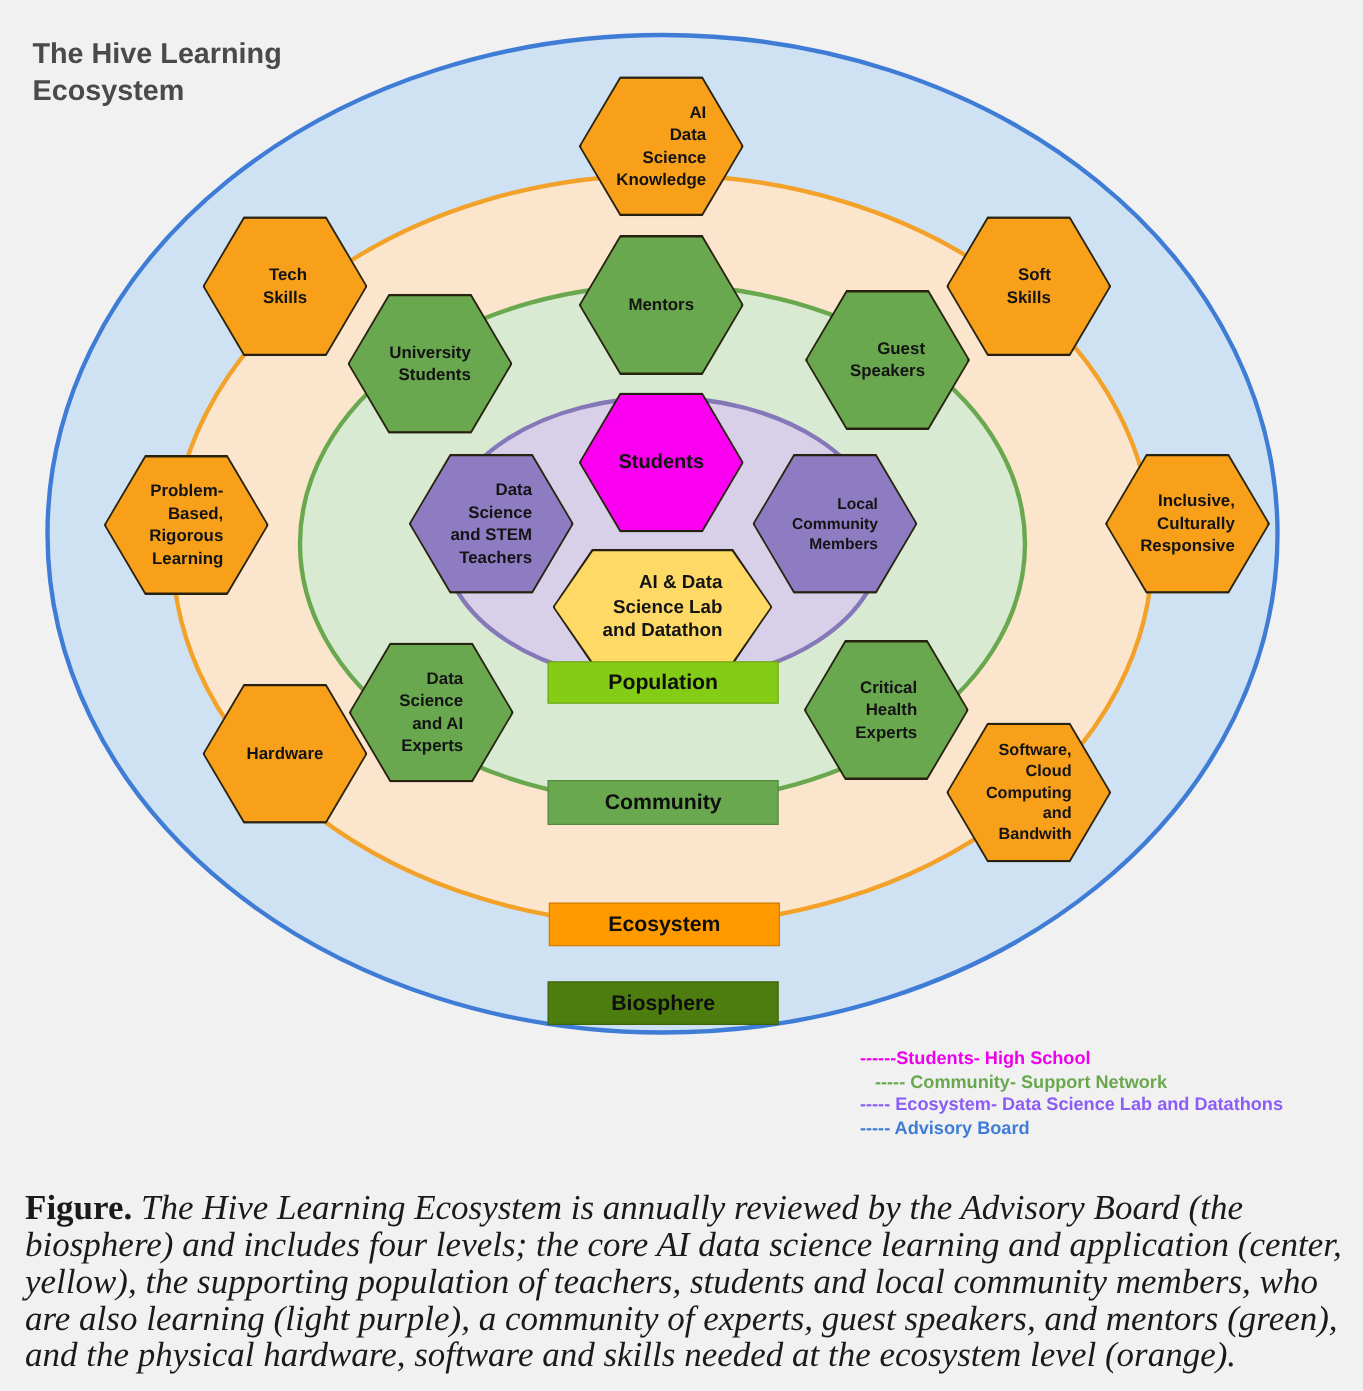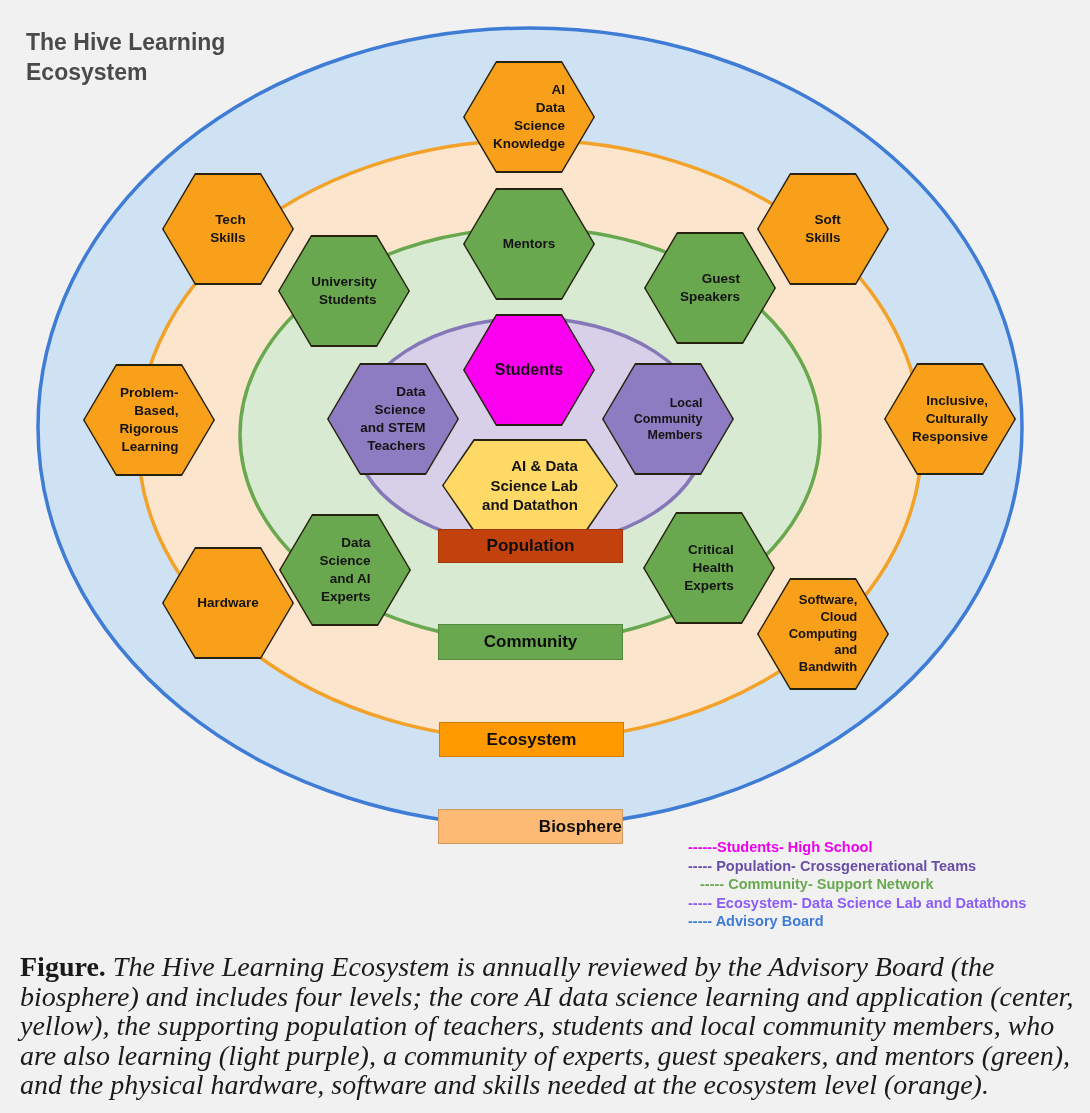--- a/index.html
+++ b/index.html
@@ -158,36 +158,35 @@
     <div class="hex-fill" style="background: rgb(251, 0, 240);"></div>
     <div class="hex-label">Students</div>
   </div>
   <div class="hex wide fs15" style="left:442px;top:439px;width:176px;height:93px;">
     <div class="hex-fill" style="background: rgb(255, 217, 102);"></div>
     <div class="hex-label">AI &amp; Data
 Science Lab
 and Datathon</div>
   </div>
 
-  <div class="bar" style="left: 438px; top: 529px; height: 34px; background: #c2410c;">
+  <div class="bar" style="left: 438px; top: 529px; height: 34px; background: #84cc16;">
     <span>Population</span>
   </div>
   <div class="bar" style="left: 438px; top: 624px; height: 36px; background: rgb(106, 168, 79);">
     <span>Community</span>
   </div>
   <div class="bar" style="left: 439px; top: 722px; background: rgb(255, 153, 0);">
     <span>Ecosystem</span>
   </div>
-  <div class="bar" style="left: 438px; top: 809px; background: #fdba74; justify-content: flex-end;">
+  <div class="bar" style="left: 438px; top: 785px; background: #4d7c0f;">
     <span>Biosphere</span>
   </div>
 
   <div class="legend">
     <div class="legend-item" style="color: rgb(238, 0, 238);">------Students- High School</div>
-    <div class="legend-item" style="color: rgb(103, 78, 167);">----- Population- Crossgenerational Teams</div>
     <div class="legend-item" style="color: rgb(106, 168, 79); margin-left: 12px;">----- Community- Support Network</div>
     <div class="legend-item" style="color: #8b5cf6;">----- Ecosystem- Data Science Lab and Datathons</div>
     <div class="legend-item" style="color: rgb(63, 124, 214);">----- Advisory Board</div>
   </div>
 
   <p class="caption">
     <strong class="cap-label">Figure.</strong><span class="cap-text">The Hive Learning Ecosystem is annually reviewed by the Advisory Board (the biosphere) and includes four levels; the core AI data science learning and application (center, yellow), the supporting population of teachers, students and local community members, who are also learning (light purple), a community of experts, guest speakers, and mentors (green), and the physical hardware, software and skills needed at the ecosystem level (orange).</span>
   </p>
 
 </div>

